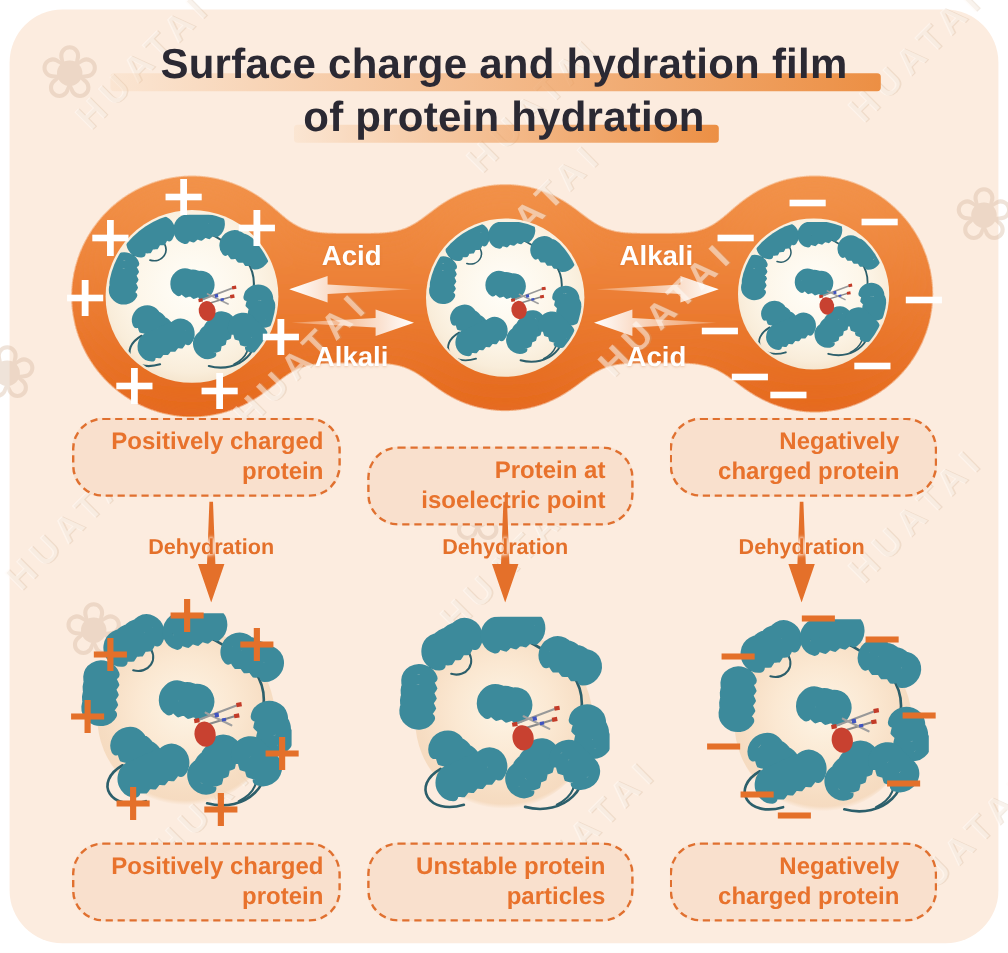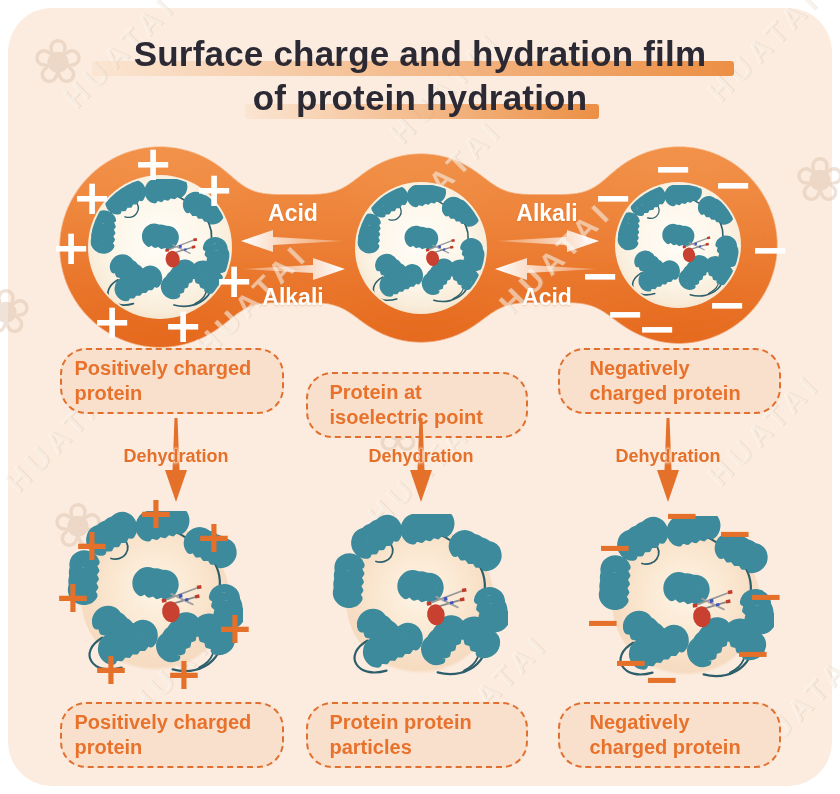--- a/index.html
+++ b/index.html
@@ -35,21 +35,21 @@
   .charge-orange{color:#e4702a;font-size:44px;}
 
   
   .transition{position:absolute;z-index:6;width:126px;display:flex;flex-direction:column;
               align-items:center;gap:2px;}
   .transition-label{color:#ffffff;font-size:23px;font-weight:700;line-height:26px;
                     text-shadow:0 1px 2px rgba(190,90,20,0.25);}
 
   
   .labelbox{position:absolute;z-index:5;height:62px;border:2px dashed #e0702f;border-radius:26px;
-            background:#f9e0cd;display:flex;align-items:center;justify-content:center;text-align:left;}
+            background:#f9e0cd;display:flex;align-items:center;justify-content:center;text-align:right;}
   .labelbox span{font-size:20px;font-weight:700;color:#e8722c;line-height:25px;display:block;}
   .w1 span{max-width:195px;} .w2 span{max-width:175px;} .w3 span{max-width:160px;}
 
   
   .dehyd{position:absolute;z-index:6;width:150px;top:418px;text-align:center;}
   .dehyd svg{position:absolute;left:50%;transform:translateX(-50%);top:0;}
   .dehyd-label{position:relative;z-index:2;top:28px;font-size:18px;font-weight:700;color:#e4702a;
                text-shadow:0 0 3px #fcecdf,0 0 3px #fcecdf,0 0 4px #fcecdf;}
   .defs-holder{position:absolute;width:0;height:0;overflow:hidden;}
 </style>
@@ -304,19 +304,19 @@
       <span class="rep charge charge-orange" style="left: 603px; top: 622px;">−</span>
       <span class="rep charge charge-orange" style="left: 753px; top: 653px;">−</span>
       <span class="rep charge charge-orange" style="left: 631px; top: 662px;">−</span>
       <span class="rep charge charge-orange" style="left: 662px; top: 679px;">−</span>
     </div>
 
   <div class="labelbox w1" style="left:60px;top:702px;width:220px;">
     <span>Positively charged protein</span>
   </div>
   <div class="labelbox w2" style="left:306px;top:702px;width:218px;">
-    <span>Protein protein particles</span>
+    <span>Unstable protein particles</span>
   </div>
   <div class="labelbox w3" style="left:558px;top:702px;width:219px;">
     <span>Negatively charged protein</span>
   </div>
 
 </div>
 
 </body></html>

